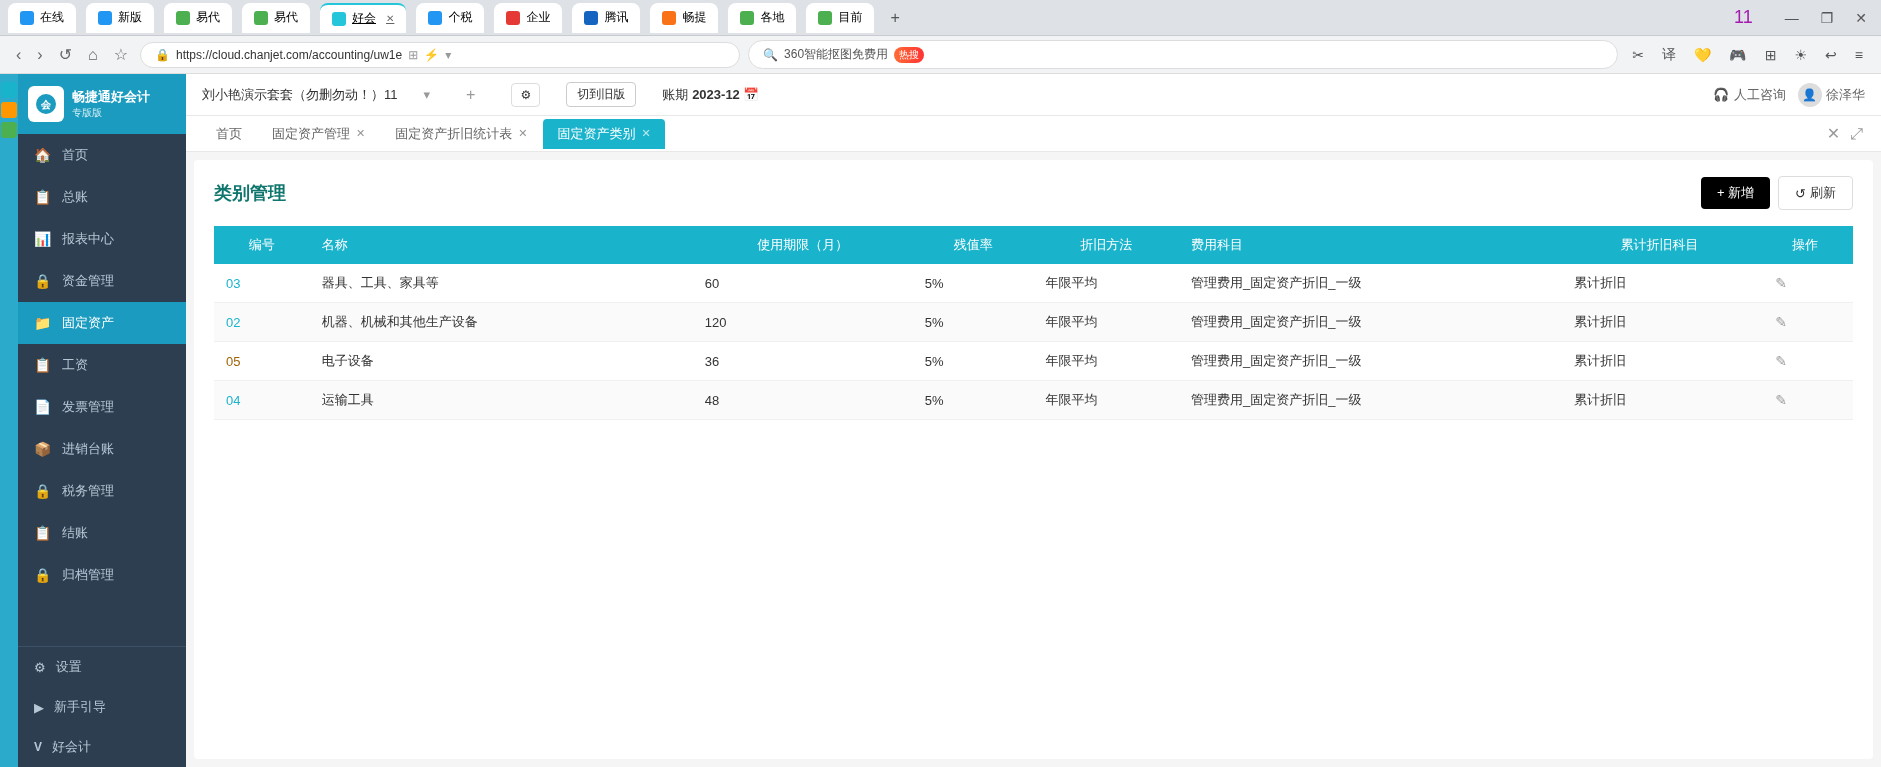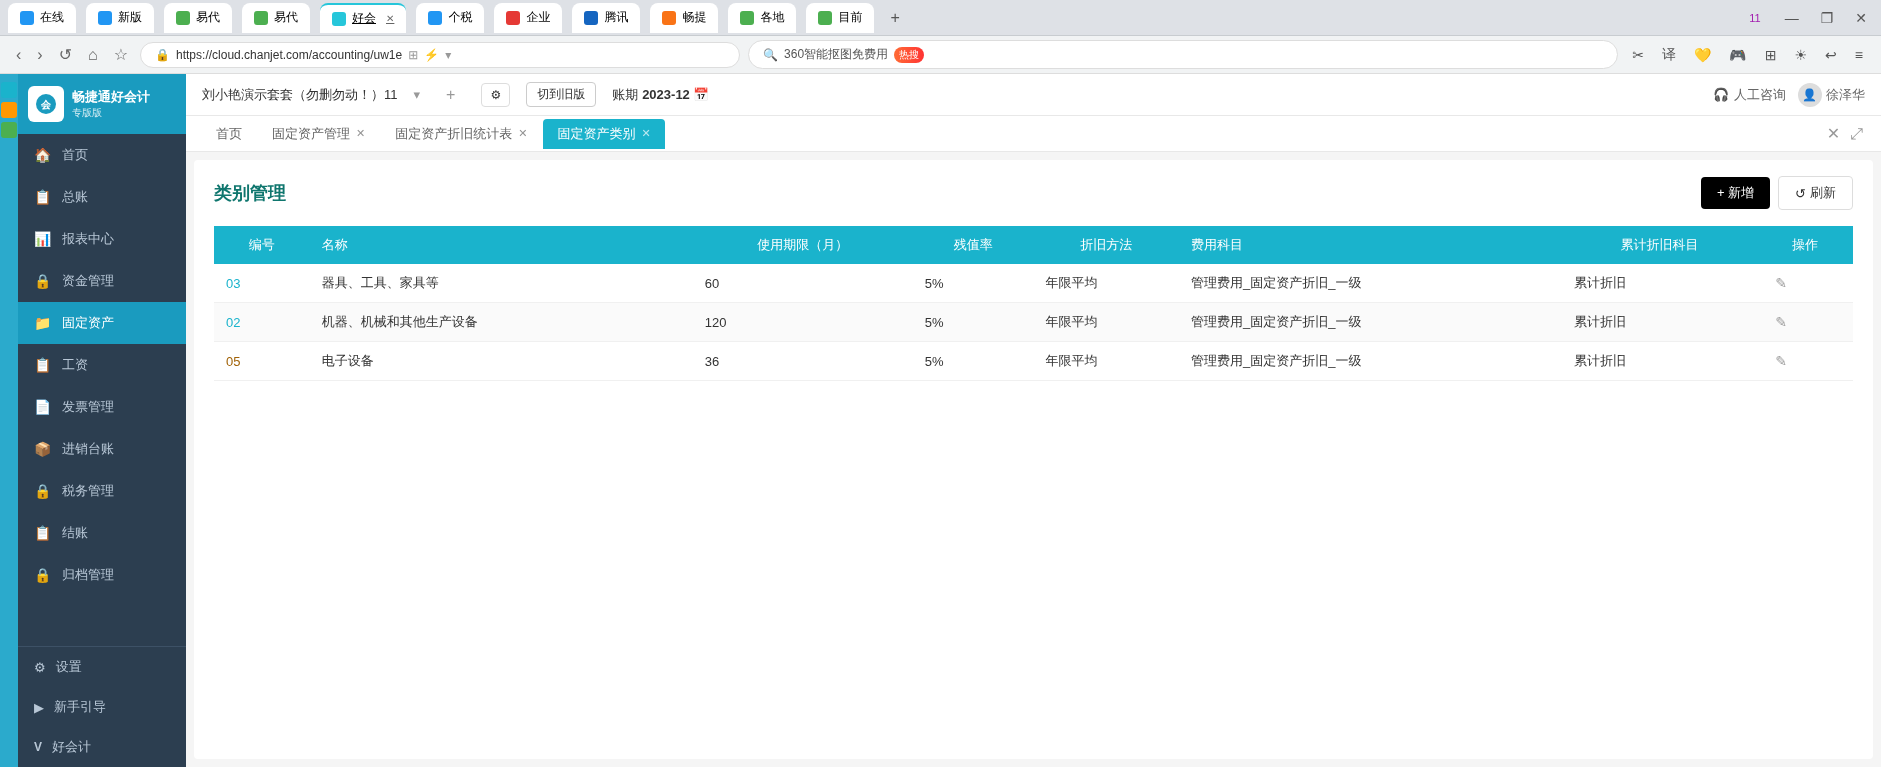--- a/index.html
+++ b/index.html
@@ -42,21 +42,21 @@
     .sidebar-nav-item.active { background: #1a9bbf; color: #fff; }
     .sidebar-nav-item .nav-icon { width: 18px; height: 18px; display: flex; align-items: center; justify-content: center; font-size: 14px; flex-shrink: 0; }
     .sidebar-bottom { border-top: 1px solid #3d5166; }
     .sidebar-bottom-item { display: flex; align-items: center; gap: 10px; padding: 11px 16px; cursor: pointer; color: #b8c7d6; font-size: 13px; }
 
     
     .main-content { flex: 1; display: flex; flex-direction: column; background: #f5f5f5; overflow: hidden; }
 
     
     .top-bar { background: #fff; padding: 0 16px; height: 42px; display: flex; align-items: center; justify-content: space-between; border-bottom: 1px solid #e8e8e8; }
-    .top-bar-left { display: flex; align-items: center; gap: 16px; font-size: 13px; }
+    .top-bar-left { display: flex; align-items: center; gap: 26px; font-size: 13px; }
     .user-info { color: #333; }
     .period-info { color: #333; display: flex; align-items: center; gap: 4px; }
     .switch-btn { border: 1px solid #ccc; border-radius: 4px; padding: 3px 10px; font-size: 12px; cursor: pointer; background: #fff; color: #333; }
     .top-bar-right { display: flex; align-items: center; gap: 12px; color: #666; font-size: 13px; }
     .service-btn { display: flex; align-items: center; gap: 4px; cursor: pointer; color: #666; }
     .user-name { display: flex; align-items: center; gap: 4px; cursor: pointer; }
 
     
     .page-tabs { background: #fff; padding: 0 16px; border-bottom: 1px solid #e8e8e8; display: flex; align-items: center; gap: 2px; height: 36px; }
     .page-tab { padding: 6px 14px; font-size: 13px; cursor: pointer; color: #666; border-radius: 4px 4px 0 0; display: flex; align-items: center; gap: 6px; white-space: nowrap; }
@@ -131,21 +131,21 @@
   <div class="browser-tab">
     <span style="width:14px;height:14px;background:#4caf50;border-radius:3px;display:inline-block;flex-shrink:0;"></span>
     <span style="font-size:12px;">各地</span>
   </div>
   <div class="browser-tab">
     <span style="width:14px;height:14px;background:#4caf50;border-radius:3px;display:inline-block;flex-shrink:0;"></span>
     <span style="font-size:12px;">目前</span>
   </div>
   <button class="tab-add">+</button>
   <div style="flex:1;"></div>
-  <span style="color:#a21caf;font-size:11px;margin-right:8px;">11</span>
+  <span style="color:#a21caf;font-size:18px;margin-right:16px;">11</span>
   <button class="toolbar-icon-btn">—</button>
   <button class="toolbar-icon-btn">❐</button>
   <button class="toolbar-icon-btn">✕</button>
 </div>
 
 <div class="address-bar">
   <button class="nav-btn">‹</button>
   <button class="nav-btn">›</button>
   <button class="nav-btn">↺</button>
   <button class="nav-btn">⌂</button>
@@ -357,17 +357,27 @@
             <tr>
       <td class="code-col" style="color:#a16207;">05</td>
       <td class="name-col">电子设备</td>
       <td>36</td>
       <td>5%</td>
       <td>年限平均</td>
       <td class="name-col">管理费用_固定资产折旧_一级</td>
       <td>累计折旧</td>
       <td><span class="edit-btn">✎</span></td>
     </tr>
+            <tr>
+      <td class="code-col" style="color:#1ab3cc;">04</td>
+      <td class="name-col">运输工具</td>
+      <td>48</td>
+      <td>5%</td>
+      <td>年限平均</td>
+      <td class="name-col">管理费用_固定资产折旧_一级</td>
+      <td>累计折旧</td>
+      <td><span class="edit-btn">✎</span></td>
+    </tr>
           </tbody>
       </table>
     </div>
   </div>
 </div>
 
 </body></html>

